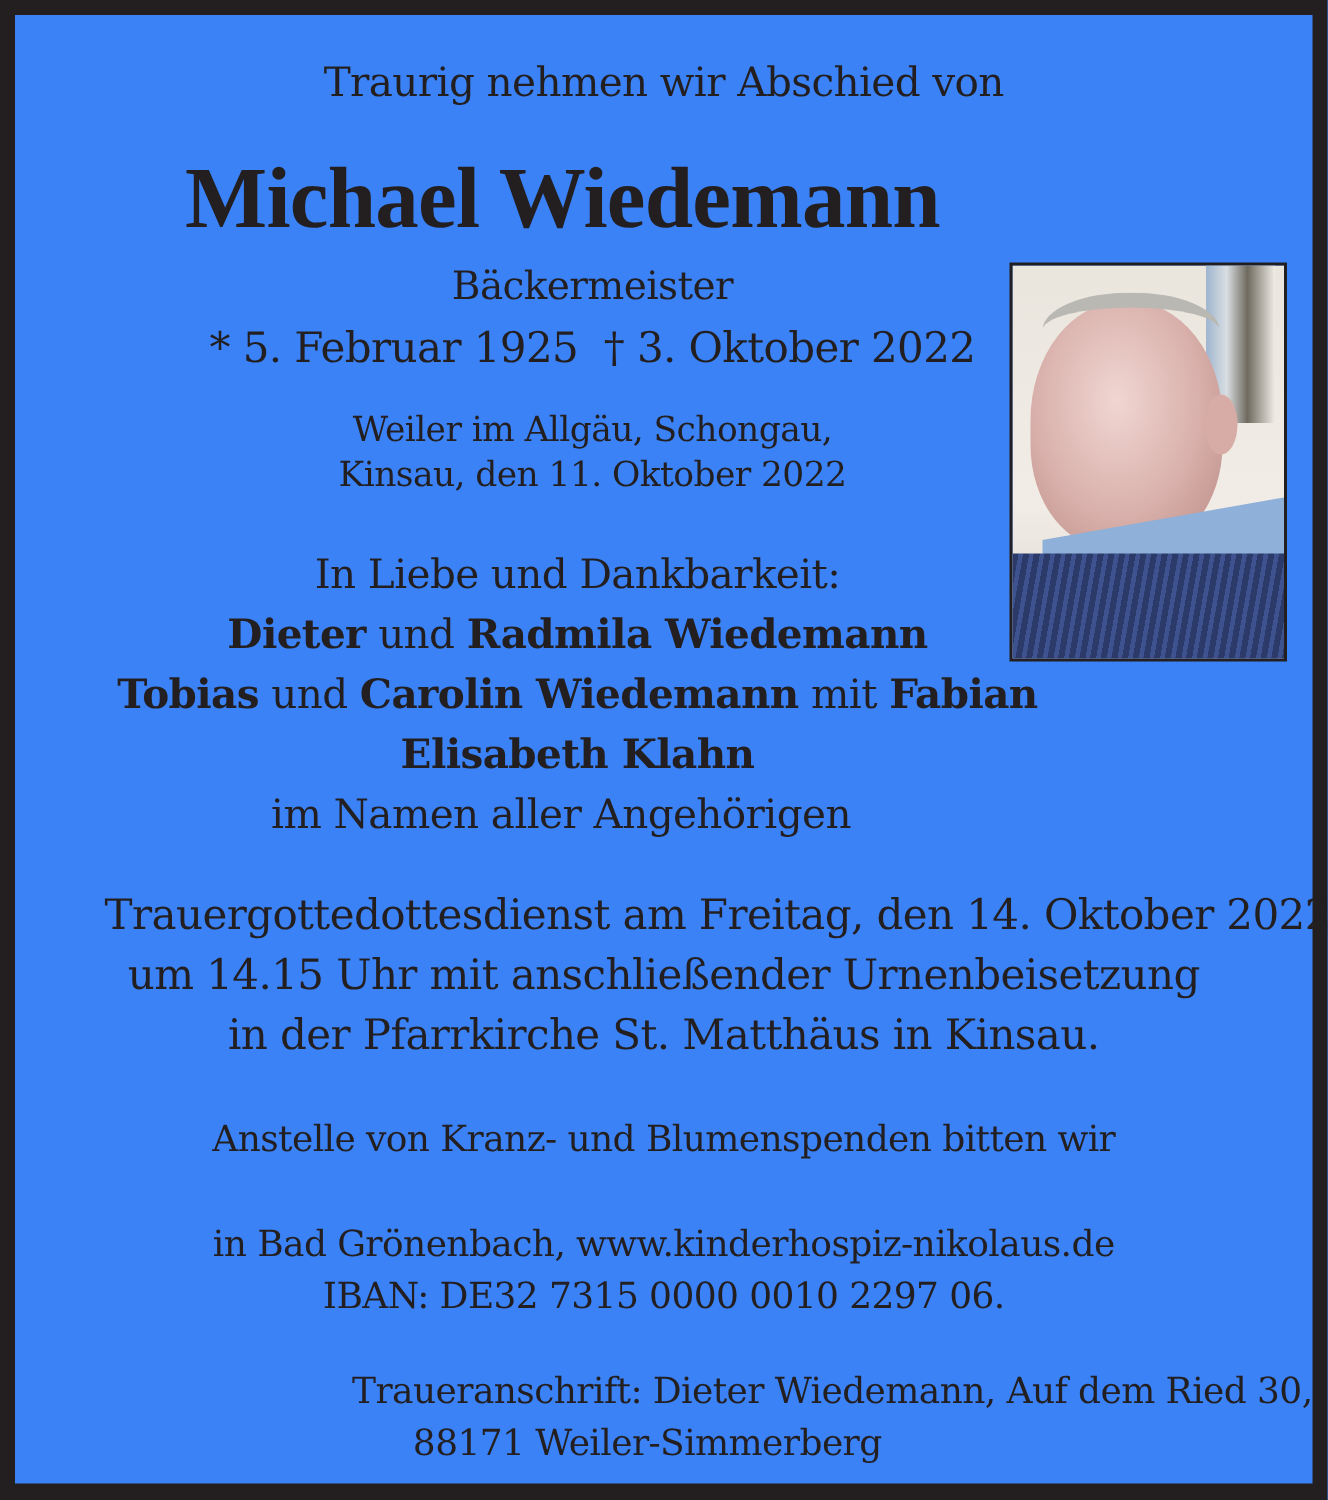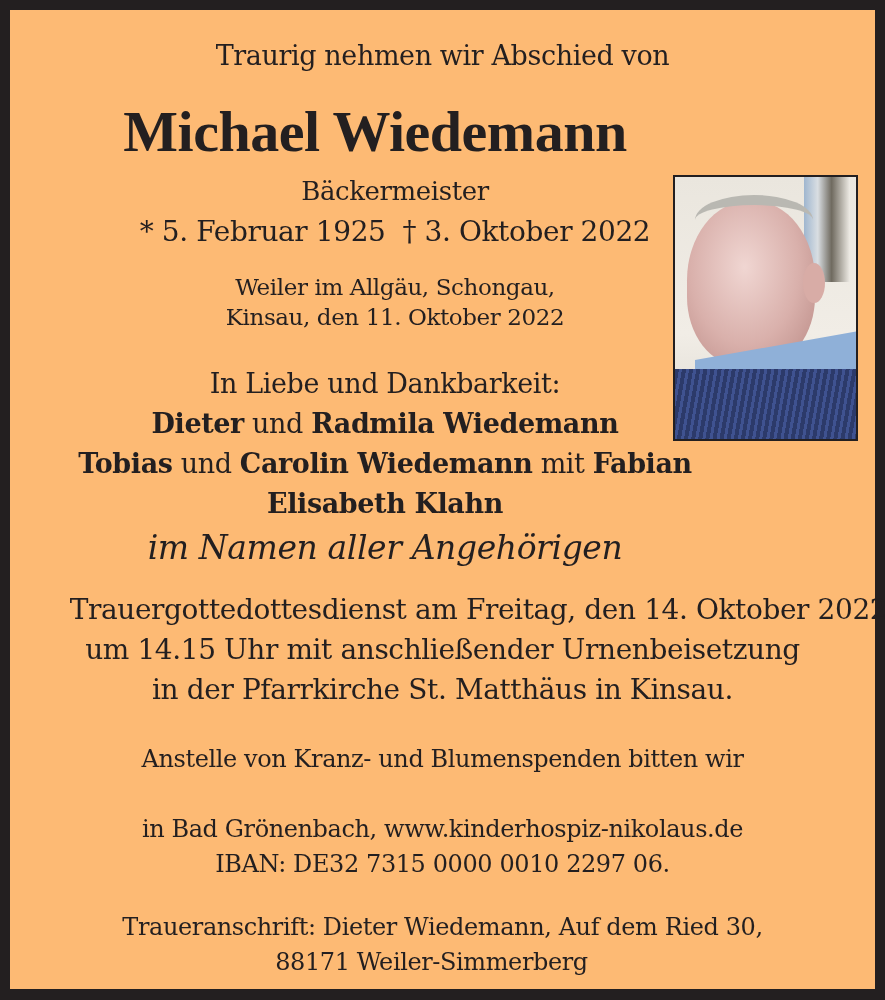--- a/index.html
+++ b/index.html
@@ -8,21 +8,21 @@
       background: #231f20;
       position: relative;
       overflow: hidden;
       font-family: "DejaVu Serif", "Liberation Serif", serif;
       color: #231f20;
     }
     .sheet {
       position: absolute;
       left: 10px; top: 10px;
       width: 865px; height: 979px;
-      background: #fdba74;
+      background: #3b82f6;
     }
     .line {
       position: absolute;
       left: 0;
       white-space: nowrap;
       text-align: center;
       letter-spacing: -0.4px;
     }
     .b { font-weight: bold; }
     .intro { top: 30px; width: 865px; font-size: 27px; }
@@ -32,29 +32,29 @@
       font-family: "Liberation Serif", "DejaVu Serif", serif;
     }
     .occupation { top: 166px; left: 110px; width: 550px; font-size: 26px; }
     .dates { top: 205px; left: 110px; width: 550px; font-size: 28px; }
     .place1 { top: 264px; left: 110px; width: 550px; font-size: 23px; }
     .place2 { top: 294px; left: 110px; width: 550px; font-size: 23px; }
     .love { top: 358px; left: 30px; width: 690px; font-size: 27px; }
     .fam1 { top: 398px; left: 30px; width: 690px; font-size: 27px; }
     .fam2 { top: 438px; left: 30px; width: 690px; font-size: 27px; }
     .fam3 { top: 478px; left: 30px; width: 690px; font-size: 27px; }
-    .fam4 { top: 518px; left: 30px; width: 690px; font-size: 33px; font-style: italic; }
+    .fam4 { top: 518px; left: 19px; width: 690px; font-size: 27px; }
     .svc1 { top: 583px; width: 865px; font-size: 28px; margin-left: 36px; }
     .svc2 { top: 623px; width: 865px; font-size: 28px; }
     .svc3 { top: 663px; width: 865px; font-size: 28px; }
     .don1 { top: 735px; width: 865px; font-size: 24px; }
     .don2 { top: 770px; width: 865px; font-size: 24px; }
     .don3 { top: 805px; width: 865px; font-size: 24px; }
     .don4 { top: 840px; width: 865px; font-size: 24px; }
-    .addr1 { top: 903px; width: 865px; font-size: 24px; }
+    .addr1 { top: 903px; width: 865px; font-size: 24px; text-align: right; }
     .addr2 { top: 938px; width: 843px; font-size: 24px; }
 
     .photo {
       position: absolute;
       left: 663px; top: 165px;
       width: 181px; height: 262px;
       border: 2px solid #231f20;
       overflow: hidden;
       background: linear-gradient(180deg, #eae6de 0%, #f1ede6 60%, #dcd8d0 100%);
     }

